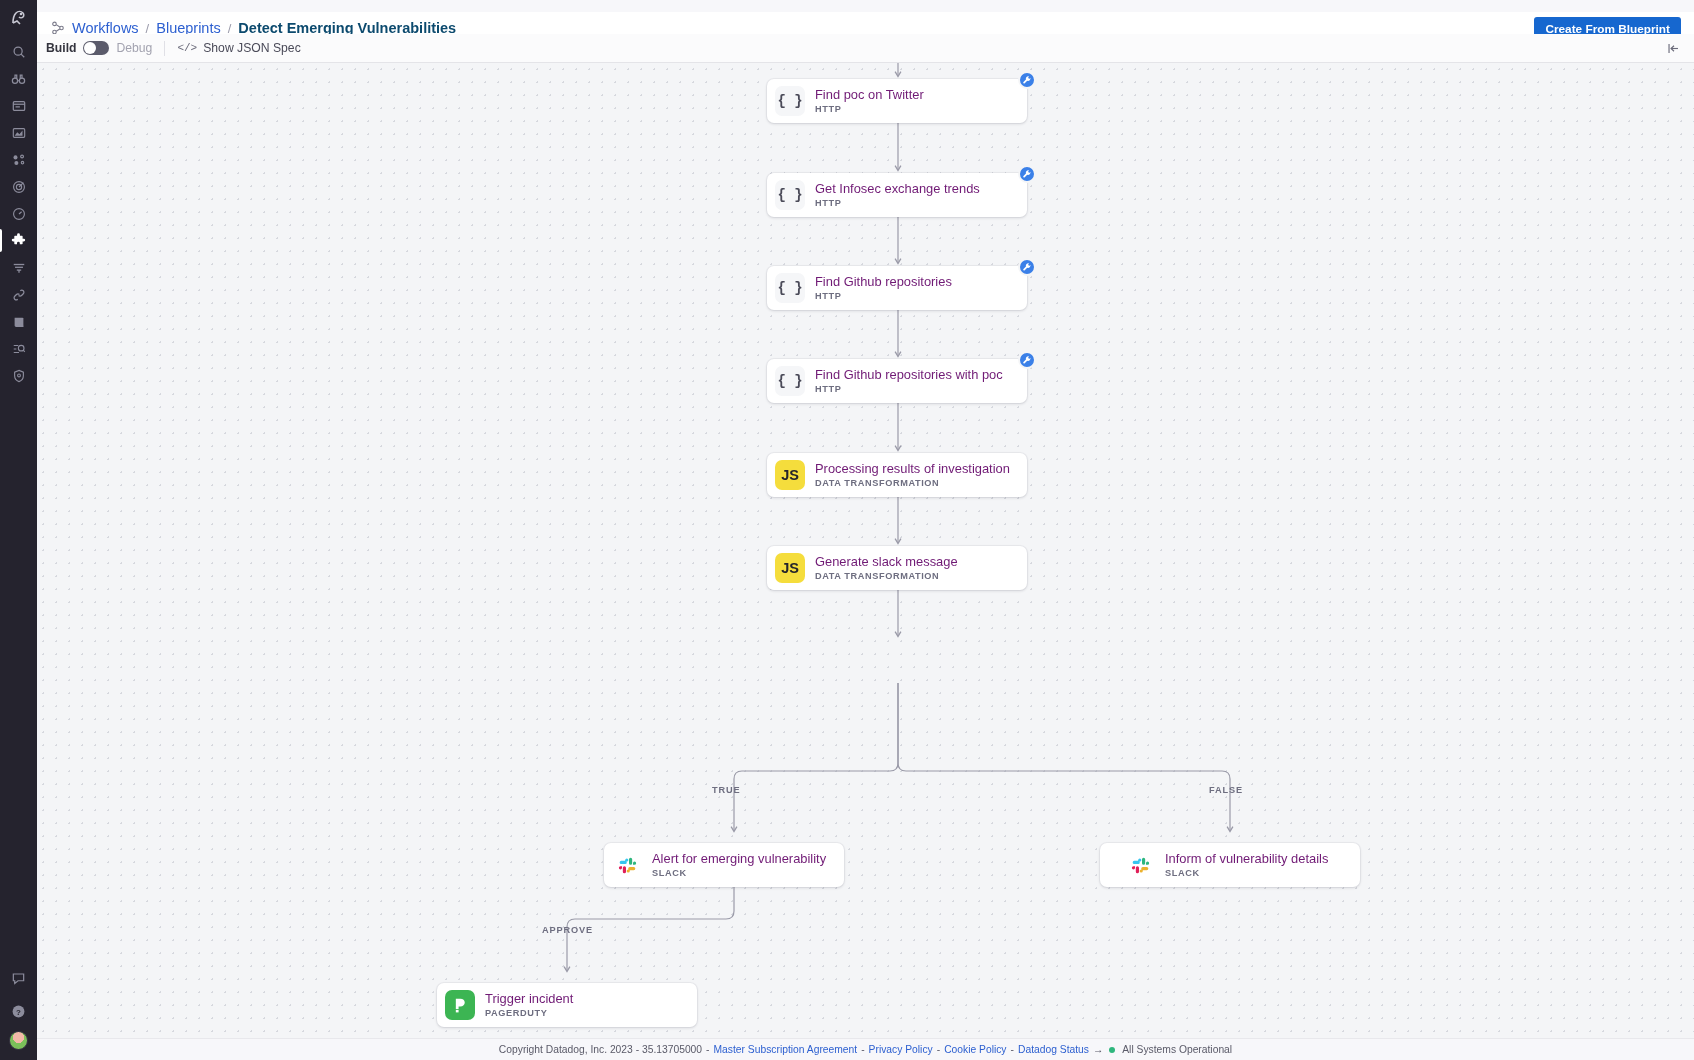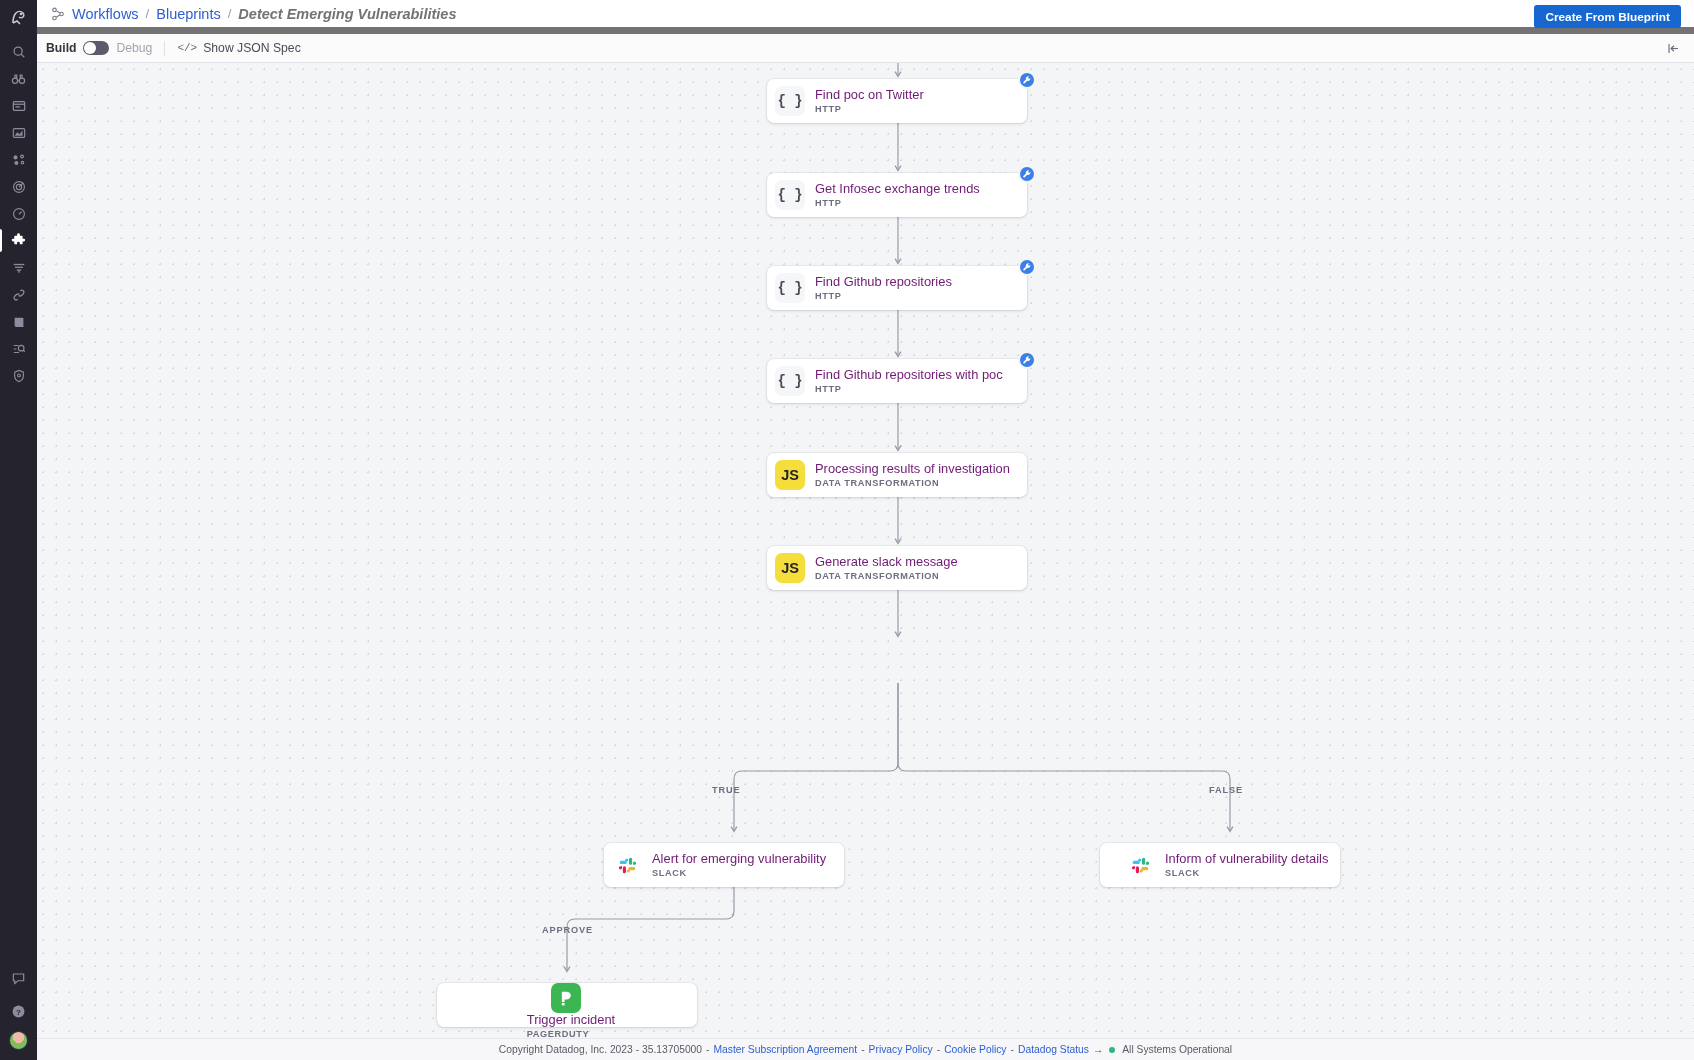--- a/index.html
+++ b/index.html
@@ -36,31 +36,31 @@
   .nav-spacer { flex: 1 1 auto; }
   .nav-bottom { margin-bottom: 6px; }
   .avatar-dot {
     width: 19px; height: 19px; border-radius: 50%;
     background: radial-gradient(circle at 50% 32%, #f2b8a8 0 38%, #7bbf5a 40% 100%);
     border: 1px solid #3a3845; margin-bottom: 10px;
   }
 
   
   #header {
-    position: absolute; left: 37px; top: 0; right: 0; height: 34px;
-    background: #fff; border-bottom: 7px solid #737373;
+    position: absolute; left: 37px; top: 12px; right: 0; height: 34px;
+    background: #fff; border-bottom: 2px solid #737373;
     display: flex; align-items: center; z-index: 30;
   }
   #breadcrumb {
     display: flex; align-items: center; gap: 7px;
     margin-left: 14px; font-size: 14.5px; color: #3a3a45;
   }
   #breadcrumb .crumb-link { color: #2c5fd0; cursor: pointer; }
   #breadcrumb .crumb-sep { color: #9b9bab; font-size: 13px; }
-  #breadcrumb .crumb-current { color: #737373; font-weight: 600; font-style: italic; }
+  #breadcrumb .crumb-current { color: #0c4a6e; font-weight: 600; }
   #create-blueprint-btn {
     position: absolute; right: 13px; top: 5px;
     background: #1667cf; color: #fff; border: none;
     border-radius: 3px; height: 23px; padding: 0 11px;
     font-size: 11.8px; font-weight: 700; cursor: pointer;
     font-family: "Liberation Sans", sans-serif;
   }
 
   
   #toolbar {
@@ -425,36 +425,36 @@
           <path d="M18.9 9.1a2 2 0 112 2h-2zM17.9 9.1a2 2 0 01-4 0v-5a2 2 0 114 0z" fill="#2eb67d"></path>
           <path d="M14.9 18.9a2 2 0 11-2-2h2zM14.9 17.9a2 2 0 010-4h5a2 2 0 110 4z" fill="#ecb22e"></path>
         </svg>
       </div>
       <div class="node-text">
         <span class="node-title">Alert for emerging vulnerability</span>
         <span class="node-sub">SLACK</span>
       </div>
     </div>
 
-    <div class="node" style="left:1063px; top:780px; width:240px;padding-left:25px;">
+    <div class="node" style="left:1063px; top:780px; width:260px;padding-left:25px;">
       <div class="icon-box icon-plain">
         <svg width="19" height="19" viewBox="0 0 24 24">
           <path d="M5.1 14.9a2 2 0 11-2-2h2zM6.1 14.9a2 2 0 014 0v5a2 2 0 11-4 0z" fill="#e01e5a"></path>
           <path d="M9.1 5.1a2 2 0 112 2h-2zM9.1 6.1a2 2 0 010 4h-5a2 2 0 110-4z" fill="#36c5f0"></path>
           <path d="M18.9 9.1a2 2 0 112 2h-2zM17.9 9.1a2 2 0 01-4 0v-5a2 2 0 114 0z" fill="#2eb67d"></path>
           <path d="M14.9 18.9a2 2 0 11-2-2h2zM14.9 17.9a2 2 0 010-4h5a2 2 0 110 4z" fill="#ecb22e"></path>
         </svg>
       </div>
       <div class="node-text">
         <span class="node-title">Inform of vulnerability details</span>
         <span class="node-sub">SLACK</span>
       </div>
     </div>
 
-    <div class="node" style="left:400px; top:920px; width:260px;flex-direction:column;">
+    <div class="node" style="left:400px; top:920px; width:260px;">
       <div class="icon-box" style="background:#3cb553">
         <svg width="17" height="17" viewBox="0 0 16 16">
           <path d="M3.6 1.6h4.2c2.6 0 4.2 1.4 4.2 3.6s-1.6 3.7-4.2 3.7H6.2v2.4H3.6z" fill="#fff"></path>
           <rect x="3.6" y="12.1" width="2.6" height="2.4" fill="#fff"></rect>
         </svg>
       </div>
       <div class="node-text">
         <span class="node-title">Trigger incident</span>
         <span class="node-sub">PAGERDUTY</span>
       </div>

